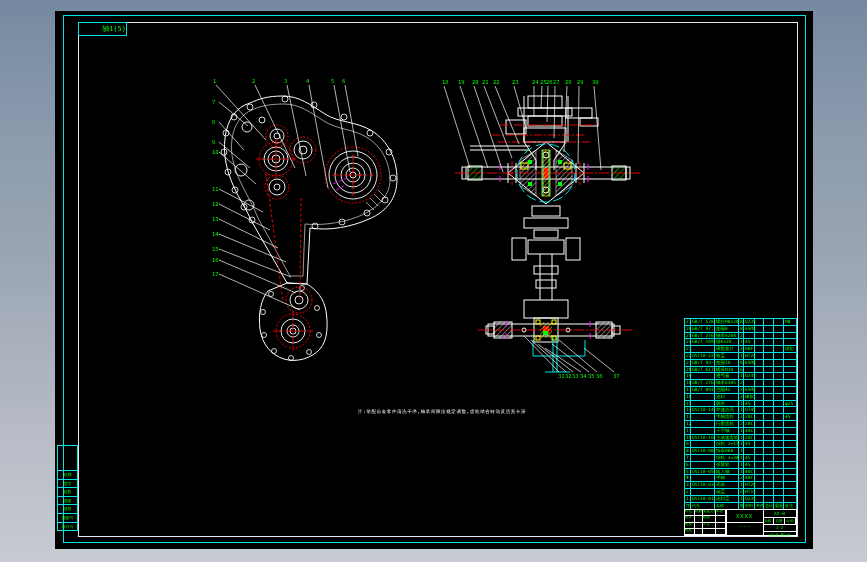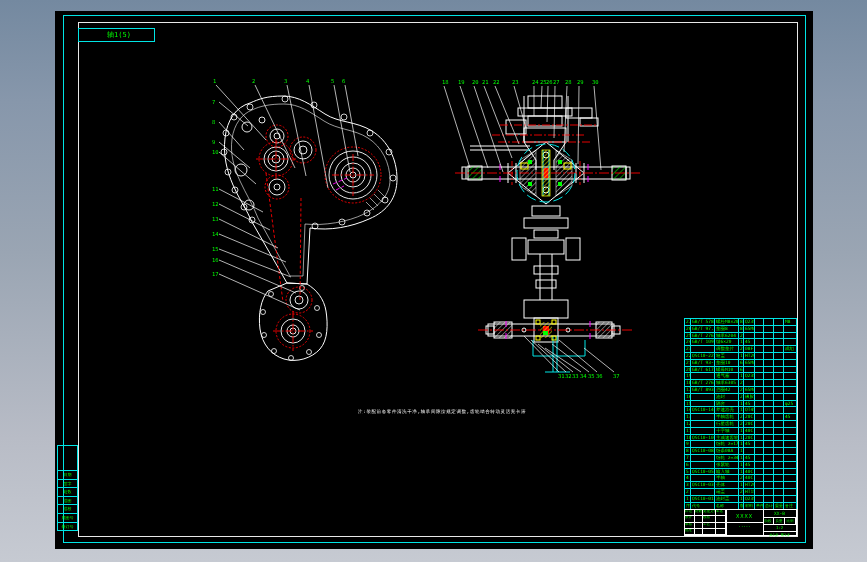--- a/index.html
+++ b/index.html
@@ -2,22 +2,22 @@
 <html><head>
 <meta charset="utf-8">
 <style>
   html,body{margin:0;padding:0;background:#9aa6b4;}
   .stage{position:relative;width:867px;height:562px;overflow:hidden;
          background:linear-gradient(180deg,#7489a0 0%,#8797ab 18%,#9aa5b3 45%,#b8bcc6 78%,#c6cad2 100%);
          font-family:"DejaVu Sans Mono",monospace;}
   .canvas{position:absolute;left:55px;top:11px;width:758px;height:538px;background:#000;}
   .frame-cyan{position:absolute;left:63px;top:15px;width:741px;height:526px;border:1px solid #00e5e5;}
   .frame-white{position:absolute;left:78px;top:22px;width:718px;height:513px;border:1px solid #e8e8e8;}
-  .view-label{position:absolute;left:78px;top:28px;width:47px;height:12px;border:1px solid #00e5e5;
-              color:#00ff00;font-size:7px;line-height:12px;text-align:left;overflow:hidden;padding-left:28px;}
+  .view-label{position:absolute;left:78px;top:22px;width:47px;height:12px;border:1px solid #00e5e5;
+              color:#00ff00;font-size:7px;line-height:12px;text-align:right;overflow:hidden;}
   svg.draw{position:absolute;left:0;top:0;}
   .note{position:absolute;left:358px;top:409px;width:178px;height:8px;color:#fff;font-size:4.5px;
         letter-spacing:.6px;white-space:nowrap;overflow:hidden;}
   
   .bom{position:absolute;left:684px;top:318px;width:113px;color:#00ff00;font-size:4.5px;line-height:5px;
        border-left:1px solid #00e5e5;border-top:1px solid #00e5e5;box-sizing:border-box;}
   .bom-row{display:grid;grid-template-columns:6px 24px 24px 5px 11px 9px 10px 10px 1fr;height:6.8px;}
   .bom-row.hdr{height:7px;font-size:4px;}
   .bom-cell{border-right:1px solid #00e5e5;border-bottom:1px solid #00e5e5;overflow:hidden;
             white-space:nowrap;padding-left:1px;box-sizing:border-box;}

